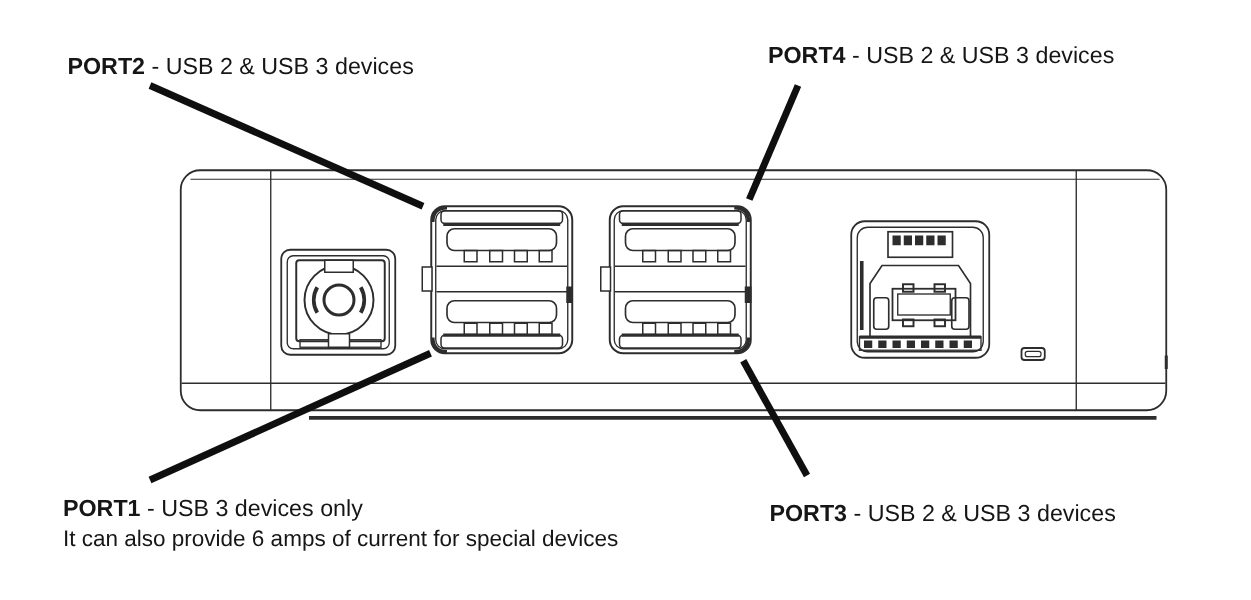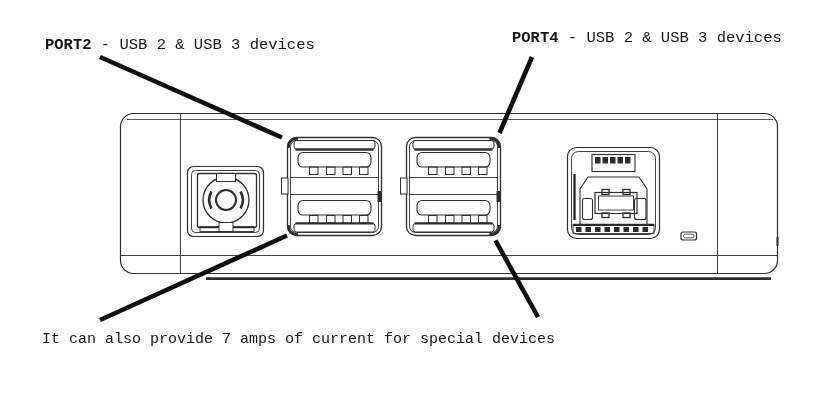--- a/index.html
+++ b/index.html
@@ -1,20 +1,20 @@
 <!DOCTYPE html>
 <html style="--bg: #ffffff; --line: #2d2d2d; --leader: #0f0f0f; --text: #161616;"><head>
 <meta charset="utf-8">
 <style>
   :root{
     --bg:#ffffff; --line:#2d2d2d; --leader:#0f0f0f; --text:#161616;
   }
   html,body{margin:0;padding:0;background:var(--bg);}
   .stage{position:relative;width:790px;height:400px;background:var(--bg);overflow:hidden;
-         font-family:Liberation Mono, monospace;}
+         font-family:Liberation Sans, sans-serif;}
   .stage svg{position:absolute;left:0;top:0;}
   
   .s08,.s09,.s10,.s11,.s12,.s13,.s14,.s20,.s22,.s24,.s26{fill:none;stroke:var(--line);}
   .s08{stroke-width:.8}.s09{stroke-width:.9}.s10{stroke-width:1}.s11{stroke-width:1.1}
   .s12{stroke-width:1.2}.s13{stroke-width:1.3}
   .s20{stroke-width:2}.s22{stroke-width:2.2}.s24{stroke-width:2.4}.s26{stroke-width:2.6}
   .wfill{fill:var(--bg);}
   .dfill{fill:var(--line);stroke:none;}
   .leader{fill:none;stroke:var(--leader);stroke-width:4.6;stroke-linecap:butt;}
   
@@ -141,17 +141,23 @@
 
   <div class="label" style="left:45px;top:35px">
     <span class="pname">PORT2</span><span class="pdesc"> - USB 2 &amp; USB 3 devices</span>
   </div>
 
   <div class="label" style="left:512px;top:28px">
     <span class="pname">PORT4</span><span class="pdesc"> - USB 2 &amp; USB 3 devices</span>
   </div>
 
   <div class="label" style="left:42px;top:330px">
-    <div class="note">It can also provide 7 amps of current for special devices</div>
+    <div>
+      <span class="pname">PORT1</span><span class="pdesc"> - USB 3 devices only</span>
+    </div>
+    <div class="note">It can also provide 6 amps of current for special devices</div>
   </div>
 
+  <div class="label" style="left:513px;top:333px">
+    <span class="pname">PORT3</span><span class="pdesc"> - USB 2 &amp; USB 3 devices</span>
+  </div>
 
 </div>
 
 </body></html>

